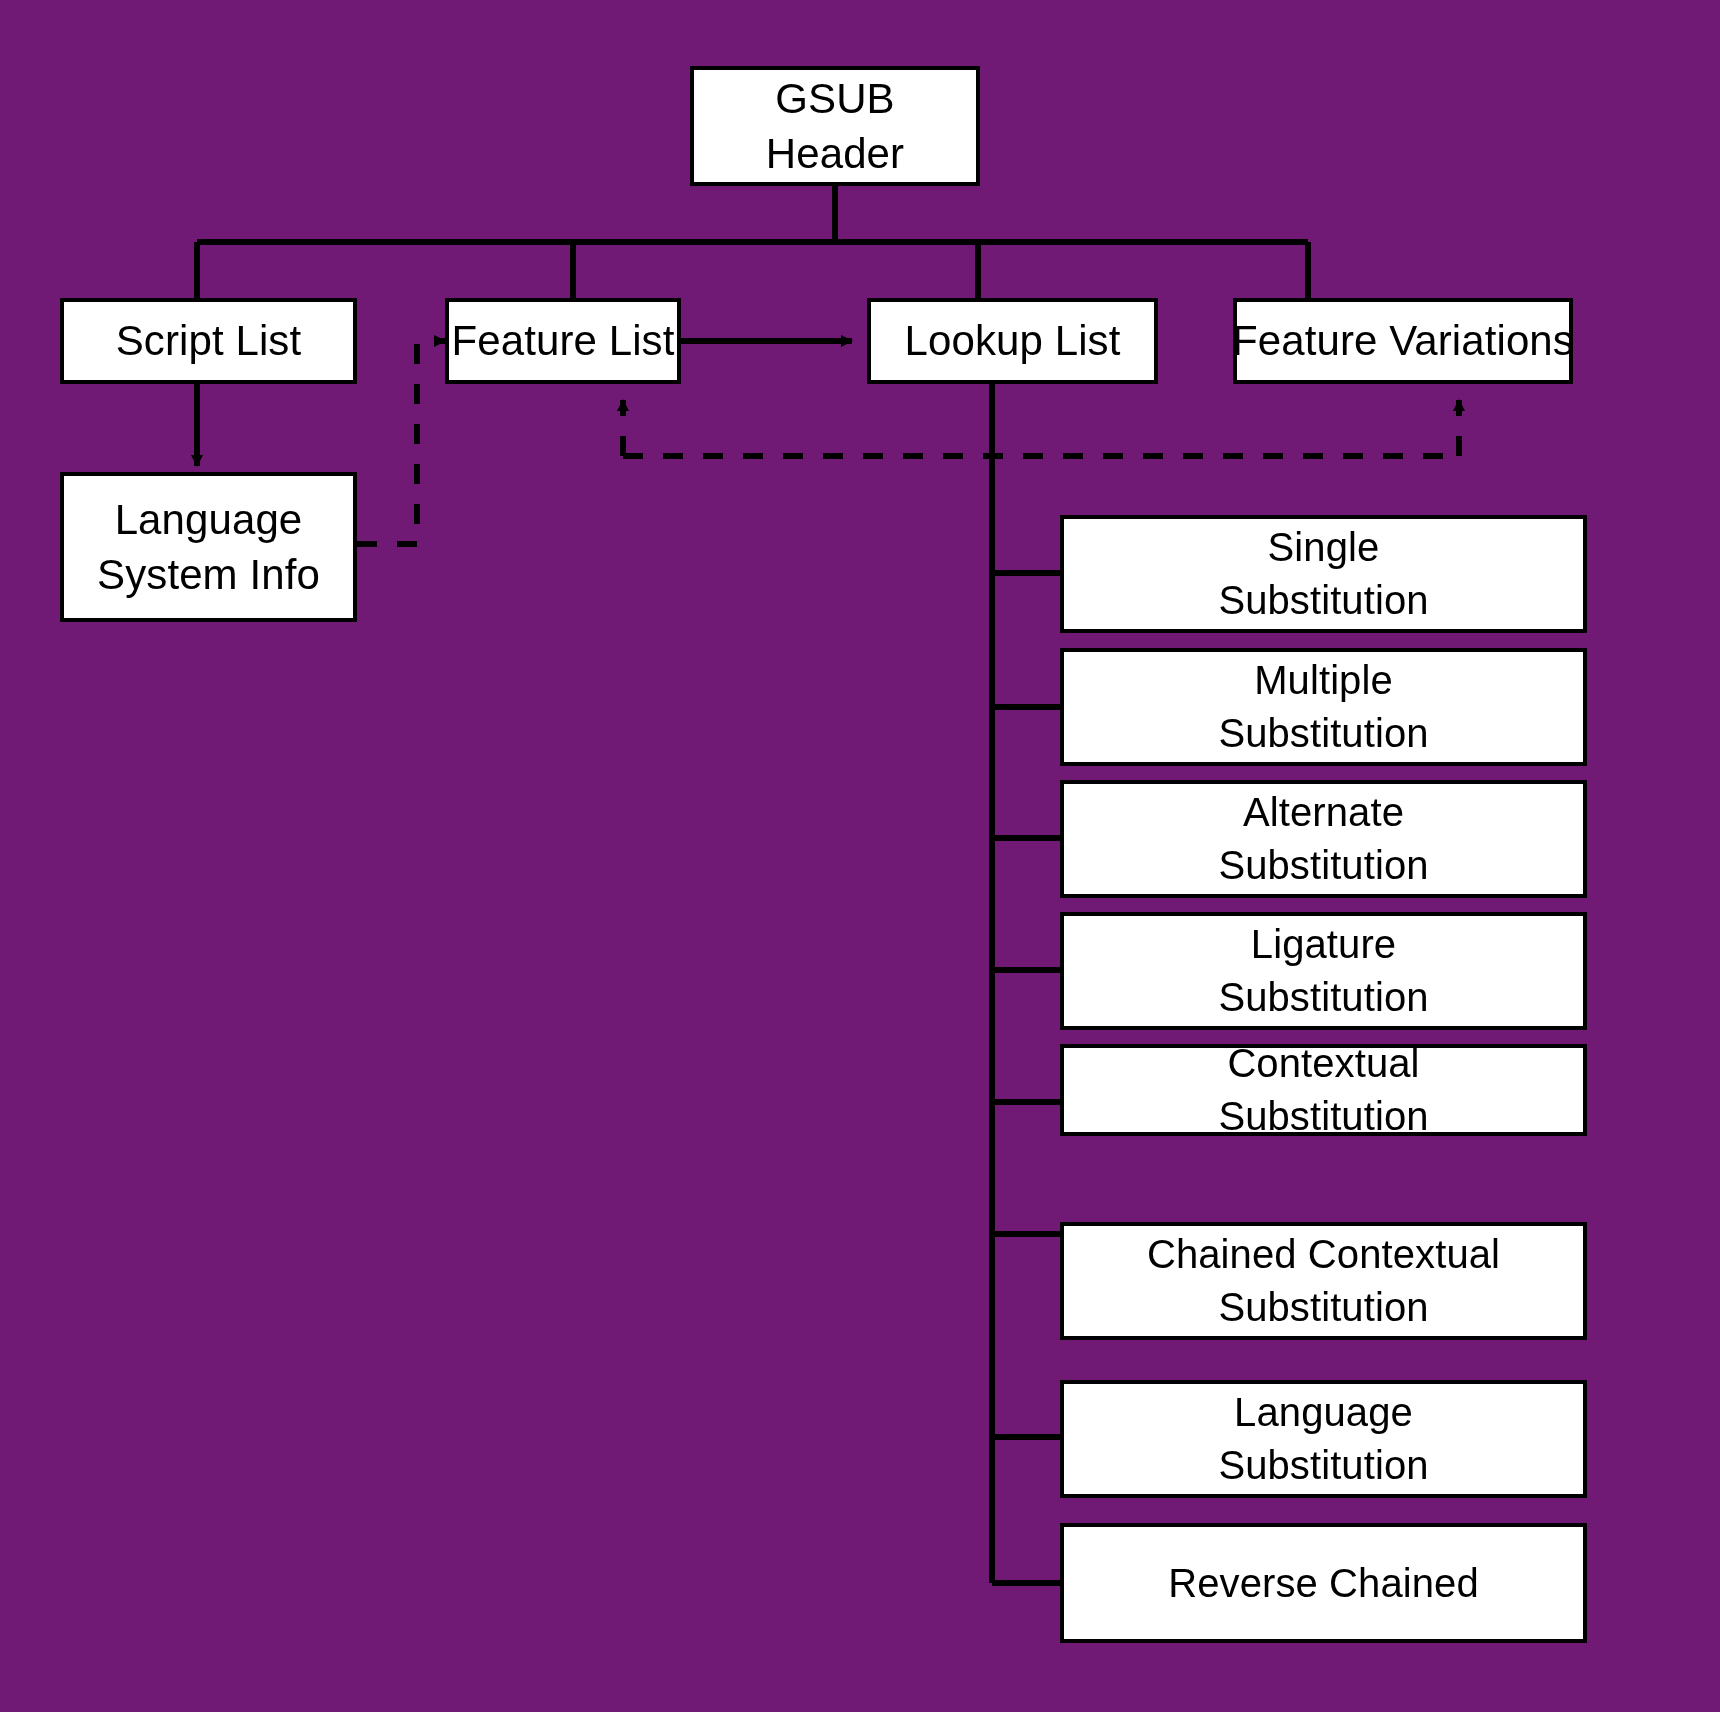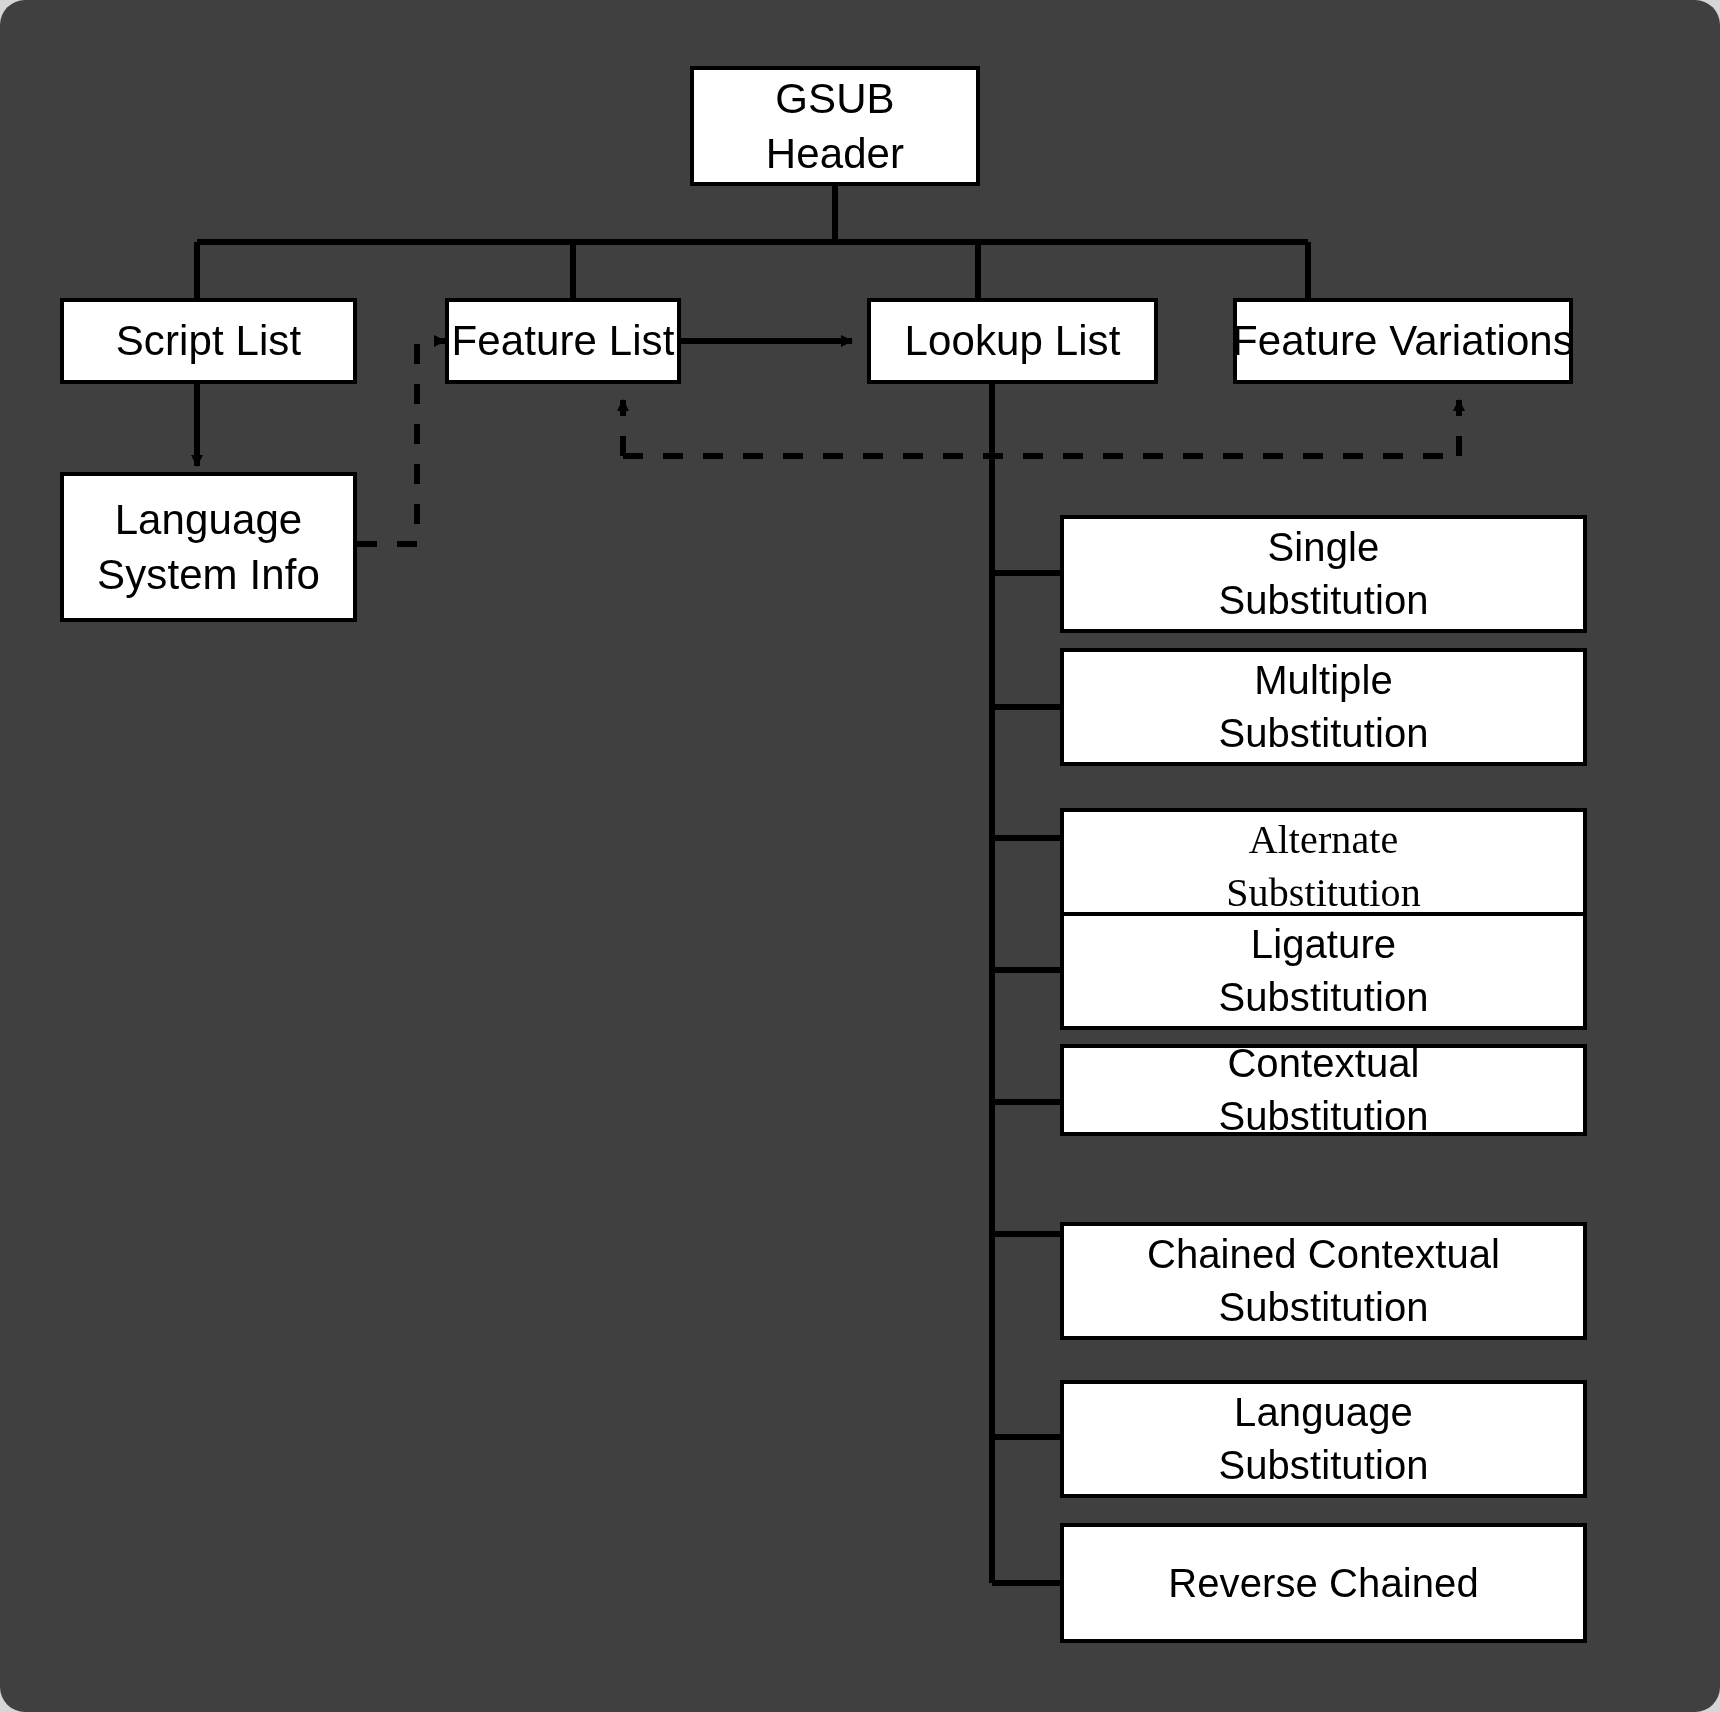--- a/index.html
+++ b/index.html
@@ -4,24 +4,23 @@
 <style>
   html, body {
     margin: 0;
     padding: 0;
     background: #d6d6d6;
   }
   #page {
     position: relative;
     width: 1720px;
     height: 1712px;
-    background: #404040;
+    background: #701a75;
     overflow: hidden;
     font-family: "Liberation Sans", sans-serif;
-    border-radius: 25px;
   }
   svg.wires {
     position: absolute;
     left: 0;
     top: 0;
     width: 1720px;
     height: 1712px;
     pointer-events: none;
   }
   .node {
@@ -126,21 +125,21 @@
   <div class="node f40" style="left:1060px; top:515px; width:527px; height:118px;">
     <span class="line">Single</span>
     <span class="line">Substitution</span>
   </div>
 
   <div class="node f40" style="left:1060px; top:648px; width:527px; height:118px;">
     <span class="line">Multiple</span>
     <span class="line">Substitution</span>
   </div>
 
-  <div class="node f40" style="left:1060px; top:808px; width:527px; height:118px;font-family:Liberation Serif, serif;">
+  <div class="node f40" style="left:1060px; top:780px; width:527px; height:118px;">
     <span class="line">Alternate</span>
     <span class="line">Substitution</span>
   </div>
 
   <div class="node f40" style="left:1060px; top:912px; width:527px; height:118px;text-align:center;">
     <span class="line">Ligature</span>
     <span class="line">Substitution</span>
   </div>
 
   <div class="node f40" style="left:1060px; top:1044px; width:527px; height:92px;">

